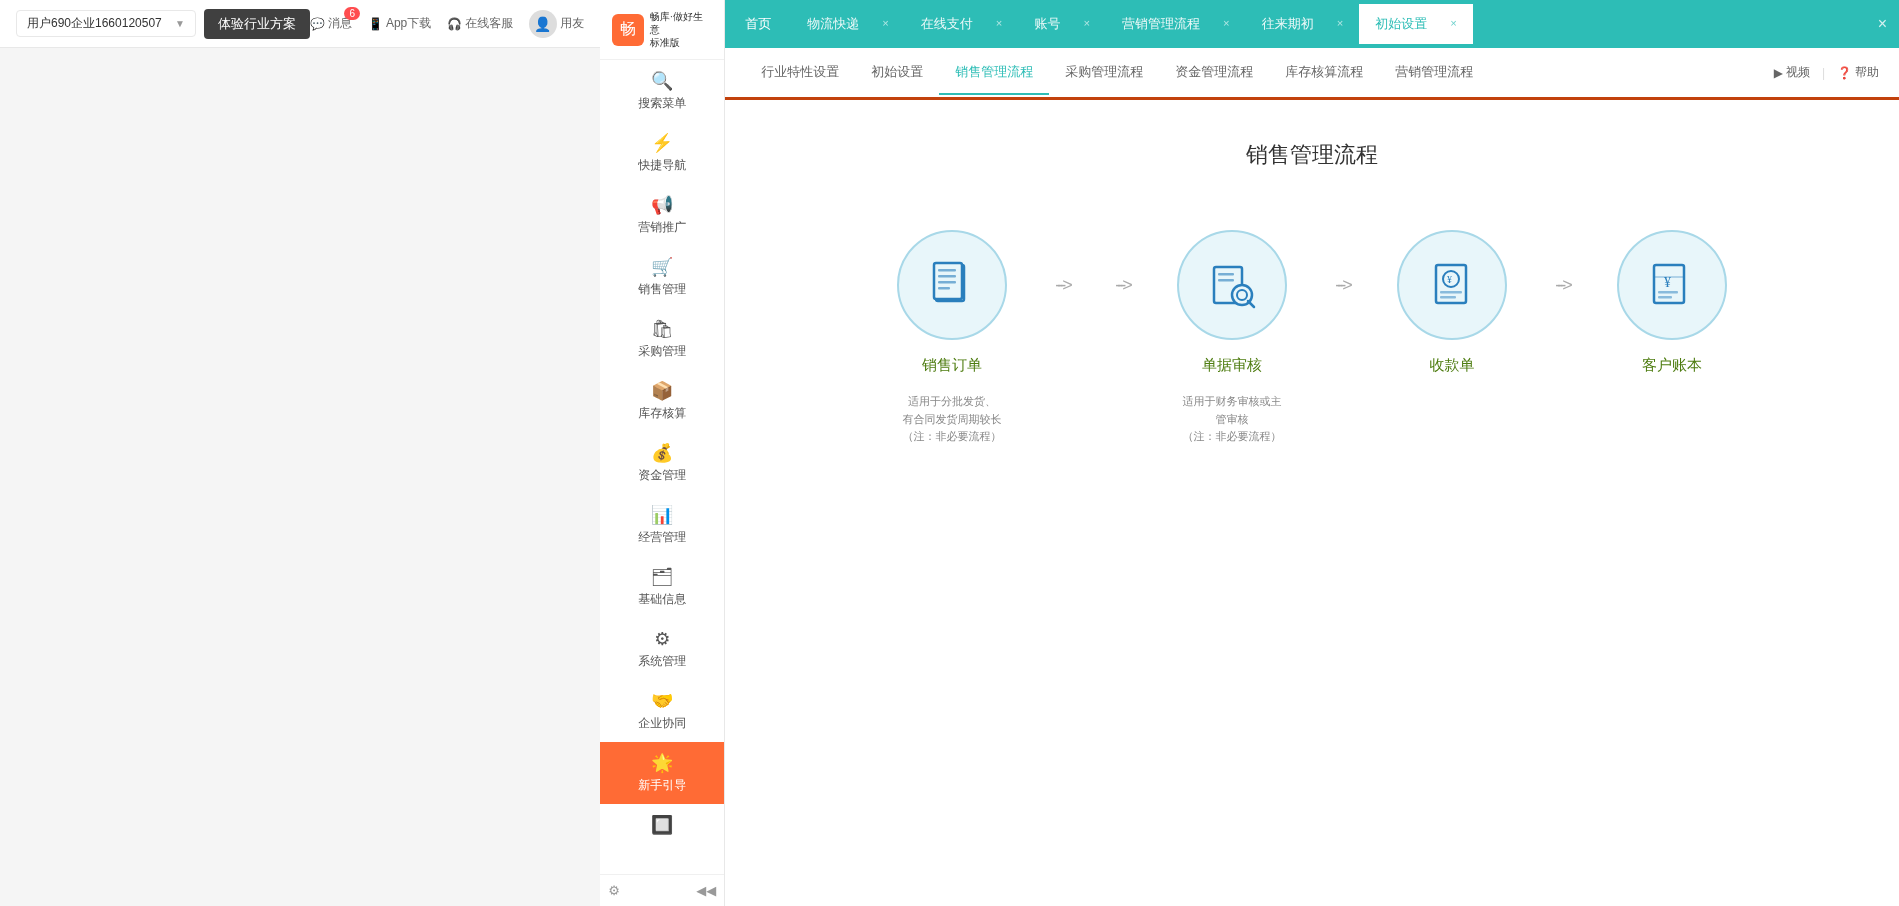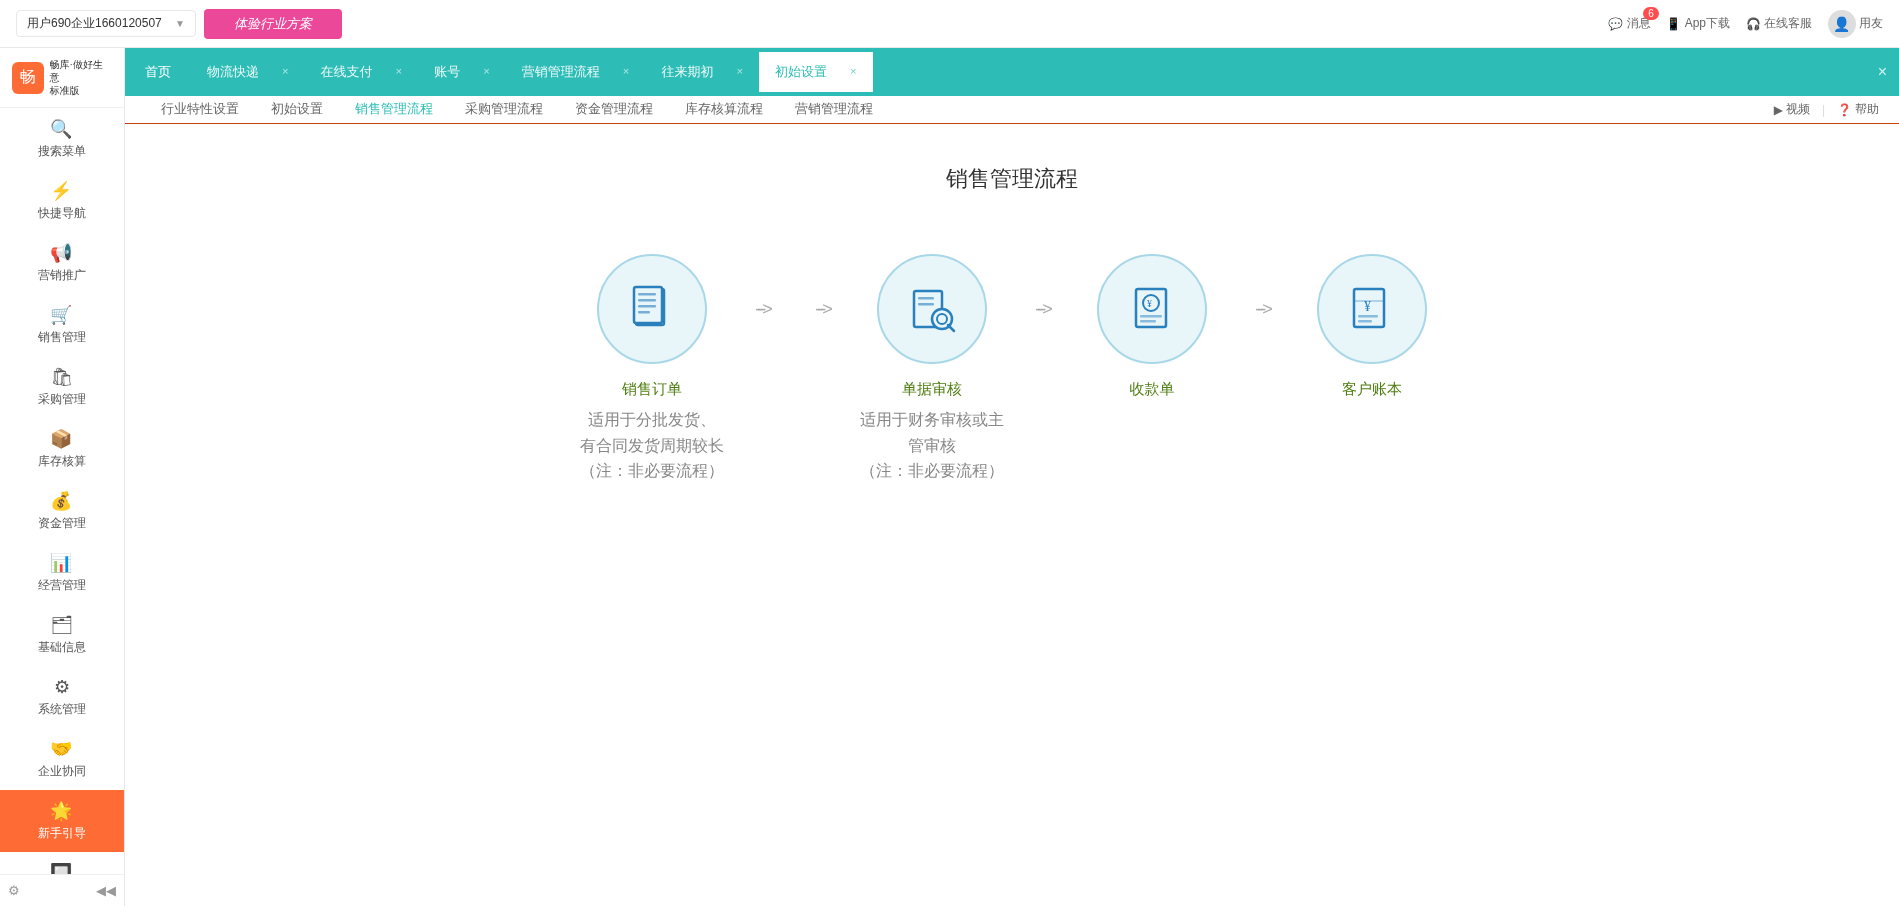--- a/index.html
+++ b/index.html
@@ -1,19 +1,19 @@
 <!DOCTYPE html>
 <html><head>
   <meta charset="utf-8">
   <style>
     * { box-sizing: border-box; margin: 0; padding: 0; }
     body { font-family: 'Microsoft YaHei', Arial, sans-serif; font-size: 13px; background: #f5f5f5; color: #333; height: 906px; overflow: hidden; }
 
     
-    .app-wrapper { display: flex; flex-direction: column; height: 906px; }
+    .app-wrapper { display: flex; flex-direction: row; height: 906px; }
     .top-bar { display: flex; align-items: center; justify-content: space-between; background: #fff; height: 48px; padding: 0 16px; border-bottom: 1px solid #e8e8e8; flex-shrink: 0; }
     .top-bar-left { display: flex; align-items: center; gap: 8px; }
     .top-bar-right { display: flex; align-items: center; gap: 16px; }
 
     .main-layout { display: flex; flex: 1; overflow: hidden; }
 
     
     .sidebar { width: 125px; background: #fff; border-right: 1px solid #e8e8e8; display: flex; flex-direction: column; flex-shrink: 0; }
     .sidebar-logo { display: flex; align-items: center; gap: 6px; padding: 10px 12px; border-bottom: 1px solid #f0f0f0; }
     .sidebar-logo-icon { width: 32px; height: 32px; background: #ff6b35; border-radius: 6px; display: flex; align-items: center; justify-content: center; color: white; font-size: 16px; }
@@ -32,48 +32,48 @@
     
     .nav-tabs { background: #2dbdb6; display: flex; align-items: center; height: 48px; padding: 0 0; flex-shrink: 0; }
     .nav-tab { display: flex; align-items: center; gap: 21px; padding: 0 16px; height: 40px; color: rgba(255,255,255,0.9); font-size: 13px; cursor: pointer; white-space: nowrap; font-family: Liberation Mono, monospace; }
     .nav-tab.current { background: #fff; color: #2dbdb6; }
     .nav-tab-close { font-size: 11px; opacity: 0.7; margin-left: 2px; }
     .nav-tabs-home { padding: 0 20px; height: 40px; display: flex; align-items: center; color: white; font-size: 13px; cursor: pointer; }
     .nav-tabs-end { margin-left: auto; display: flex; align-items: center; padding-right: 12px; }
     .nav-tabs-close { color: white; font-size: 16px; cursor: pointer; opacity: 0.8; }
 
     
-    .sub-tabs { background: #fff; border-bottom: 1px solid #c2410c; padding: 0 20px; display: flex; align-items: center; height: 28px; flex-shrink: 0; }
+    .sub-tabs { background: #fff; border-bottom: 3px solid #c2410c; padding: 0 20px; display: flex; align-items: center; height: 52px; flex-shrink: 0; }
     .sub-tab { padding: 0 16px; height: 44px; display: flex; align-items: center; font-size: 13px; color: #666; cursor: pointer; border-bottom: 2px solid transparent; white-space: nowrap; }
     .sub-tab.active { color: #2dbdb6; border-bottom-color: #2dbdb6; }
     .sub-tabs-actions { margin-left: auto; display: flex; align-items: center; gap: 12px; color: #666; font-size: 12px; }
     .sub-tabs-action { display: flex; align-items: center; gap: 3px; cursor: pointer; color: #666; }
 
     
     .page-content { flex: 1; background: #fff; overflow-y: auto; padding: 40px 20px; }
 
     .page-title { text-align: center; font-size: 22px; color: #333; font-weight: normal; margin-bottom: 60px; }
 
     
     .flow-diagram { display: flex; align-items: flex-start; justify-content: center; gap: 0; padding: 0 40px; }
 
     .flow-step { display: flex; flex-direction: column; align-items: center; width: 160px; }
     .flow-circle { width: 110px; height: 110px; border-radius: 50%; border: 2px solid #a8d8e8; background: #e8f6fa; display: flex; align-items: center; justify-content: center; margin-bottom: 16px; }
 
     .flow-step-title { font-size: 15px; color: #4d7c0f; margin-bottom: 8px; text-align: center; }
-    .flow-step-desc { font-size: 16px; color: #888; text-align: center; line-height: 1.6; }
+    .flow-step-desc { font-size: 11px; color: #888; text-align: center; line-height: 1.6; margin-top: 10px; }
 
     .flow-arrow { display: flex; align-items: center; padding-top: 45px; color: #aaa; font-size: 20px; width: 60px; justify-content: center; flex-shrink: 0; letter-spacing: -3px; }
 
     
     .dropdown-selector { display: flex; align-items: center; gap: 4px; border: 1px solid #e8e8e8; border-radius: 4px; padding: 4px 10px; cursor: pointer; background: #fff; min-width: 180px; }
     .dropdown-selector-text { font-size: 12px; color: #333; flex: 1; }
     .dropdown-arrow { color: #999; font-size: 10px; }
 
-    .trial-btn { background: #ec4899; color: white; border: none; border-radius: 4px; padding: 6px 30px; font-size: 13px; cursor: pointer; font-style: italic; }
+    .trial-btn { background: #404040; color: white; border: none; border-radius: 4px; padding: 6px 14px; font-size: 13px; cursor: pointer; }
 
     .top-icon-item { display: flex; align-items: center; gap: 3px; color: #666; font-size: 12px; cursor: pointer; position: relative; }
     .badge { background: #ff4d4f; color: white; border-radius: 10px; font-size: 10px; padding: 1px 5px; position: absolute; top: -8px; right: -8px; }
 
     .user-avatar { width: 28px; height: 28px; border-radius: 50%; background: #ddd; display: flex; align-items: center; justify-content: center; font-size: 14px; }
   </style>
 </head>
 <body>
 
 <div class="app-wrapper">

